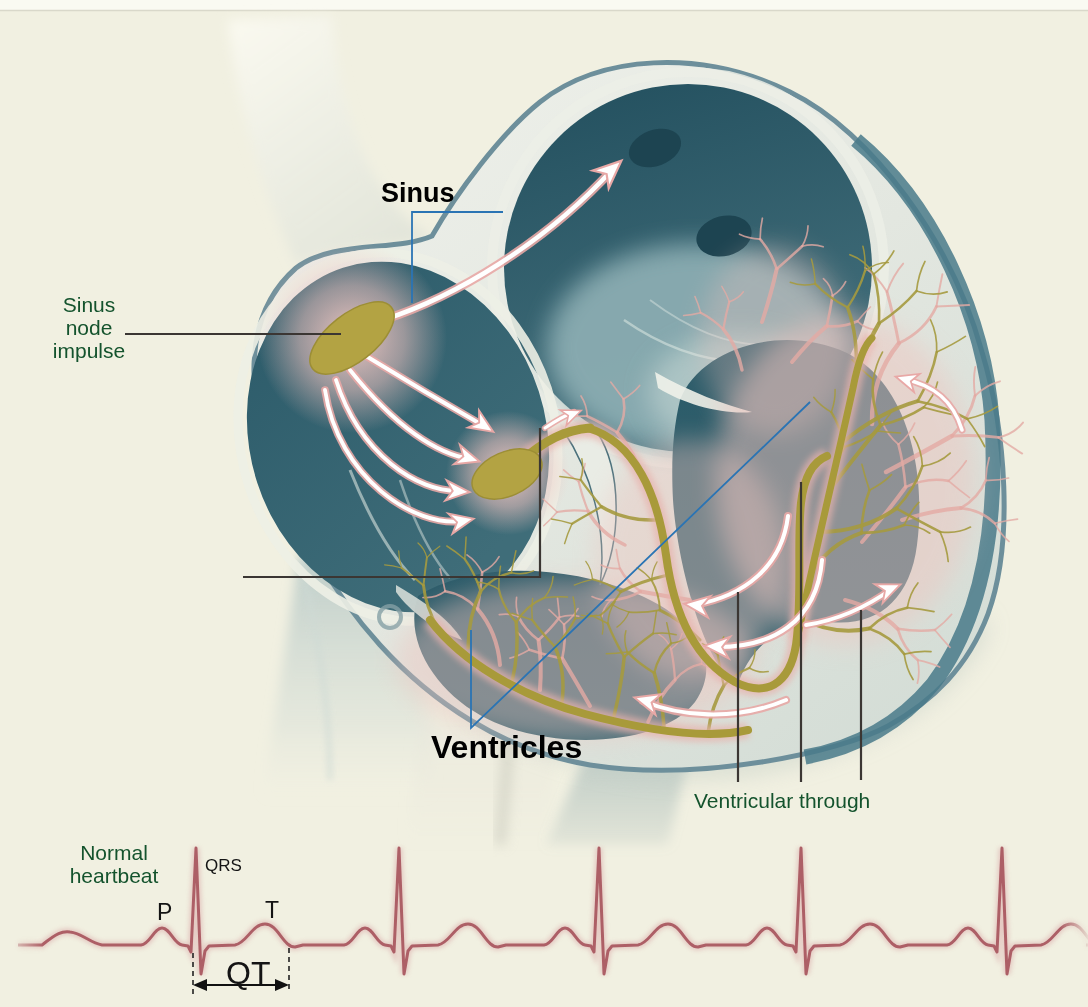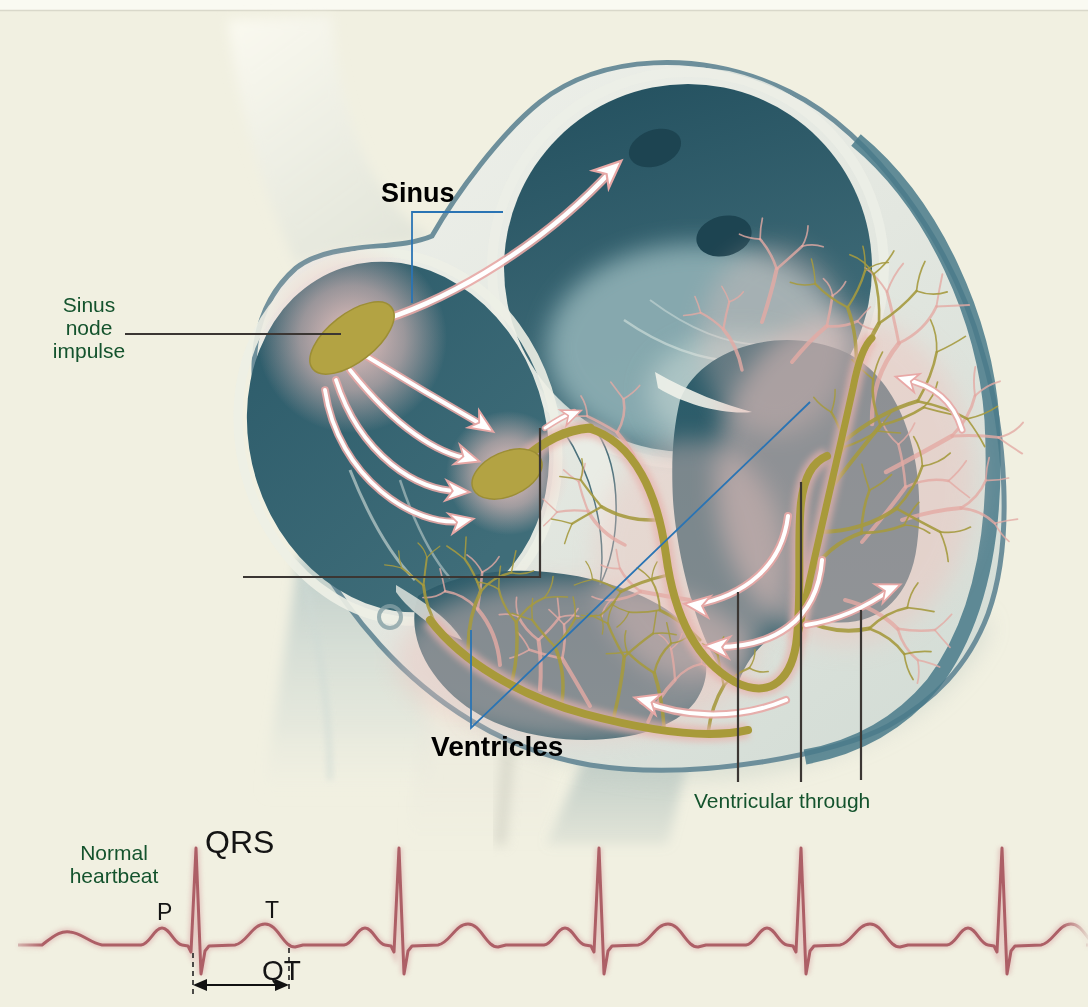--- a/index.html
+++ b/index.html
@@ -6,24 +6,24 @@
   .stage{
     position:relative;width:1088px;height:1007px;overflow:hidden;
     background:#f1f0e1;
     font-family:"Liberation Sans","DejaVu Sans",sans-serif;
   }
   .stage svg{position:absolute;left:0;top:0;}
   .lbl{position:absolute;color:#14532d;font-size:21px;line-height:23px;
        white-space:pre-line;}
   .lbl.center{text-align:center;}
   .lbl.bold{font-weight:bold;color:#000;font-size:27px;line-height:28px;}
-  #ventricles-label{font-size:28px;}
+  #ventricles-label{font-size:32px;}
   .wave-lbl{position:absolute;color:#141414;font-size:23px;}
-  #qrs-label{font-size:32px;}
-  #qt-label{font-size:28px;margin-left:36px;}
+  #qrs-label{font-size:17px;margin-top:32px;}
+  #qt-label{font-size:32px;}
 </style>
 </head>
 <body>
 
 <div class="stage">
 
 <svg width="1088" height="1007" viewBox="0 0 1088 1007">
   <defs>
     <filter id="b3" x="-40%" y="-40%" width="180%" height="180%">
           <feGaussianBlur stdDeviation="3"></feGaussianBlur>

